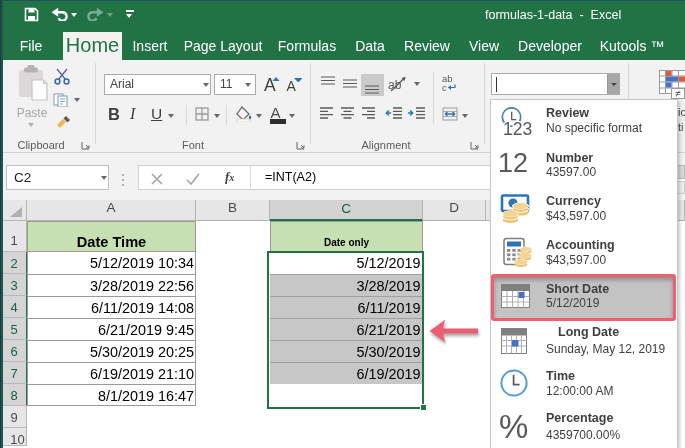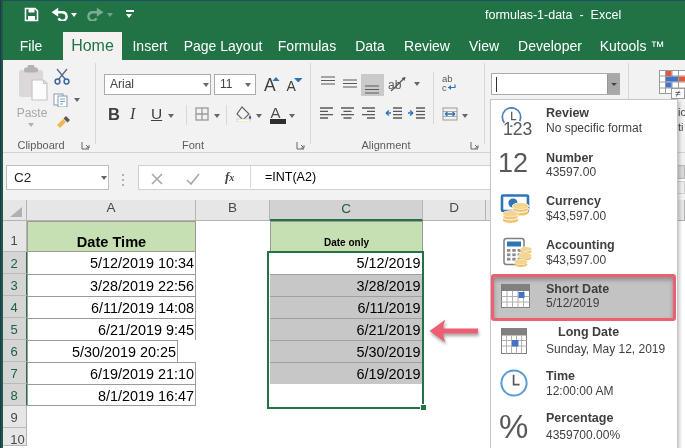--- a/index.html
+++ b/index.html
@@ -4,21 +4,21 @@
 <style>
 * { margin:0; padding:0; box-sizing:border-box; }
 html,body { width:685px; height:448px; overflow:hidden; }
 #root { position:relative; width:685px; height:448px; font-family:"Liberation Sans", sans-serif; background:#fff; overflow:hidden; }
 .abs { position:absolute; }
 
 
 #titlebar { left:0; top:0; width:685px; height:32px; background:#217346; }
 #tabrow { left:0; top:32px; width:685px; height:28px; background:#217346; }
 .tab { position:absolute; top:0; height:28px; color:#fff; font-size:14px; line-height:28px; text-align:center; }
-#hometab { position:absolute; left:63px; top:-0.5px; width:59px; height:29px; background:#f3f2f1; color:#217346; font-size:16px; line-height:27px; text-align:center; }
+#hometab { position:absolute; left:63px; top:-0.5px; width:59px; height:29px; background:#f3f2f1; color:#217346; font-size:20px; line-height:27px; text-align:center; }
 
 
 #ribbon { left:0; top:60px; width:685px; height:93px; background:#f2f2f2; border-bottom:1px solid #d2d2d2; }
 .gsep { position:absolute; top:3px; height:81px; width:1px; background:#d8d8d8; }
 .glabel { position:absolute; top:79px; font-size:11px; color:#5c5c5c; text-align:center; }
 .launcher { position:absolute; top:81px; width:10px; height:10px; }
 .combo { position:absolute; background:#fff; border:1px solid #ababab; font-size:12px; color:#444; }
 .caret { position:absolute; width:0; height:0; border-left:3.5px solid transparent; border-right:3.5px solid transparent; border-top:4px solid #666; }
 
 
@@ -268,21 +268,21 @@
     <div class="rowhdr sel" style="top:162px;height:22px;line-height:24px;">7</div>
     <div class="rowhdr sel" style="top:184px;height:22px;line-height:24px;">8</div>
     <div class="rowhdr" style="top:206px;height:22px;line-height:24px;">9</div>
     <div class="rowhdr" style="top:228px;height:18px;line-height:24px;padding-left:7px;">10</div>
 
     <div class="abs" style="left:27px;top:21px;width:169px;height:31px;background:#c6e0b4;border:1px solid #9a9a9a;font-weight:bold;font-size:14.6px;text-align:center;line-height:41px;overflow:hidden;">Date Time</div>
     <div class="cell" style="left:27px;top:52px;width:169px;height:22px;line-height:22px;border-left:1px solid #9a9a9a;border-right:1px solid #9a9a9a;">5/12/2019 10:34</div>
     <div class="cell" style="left:27px;top:74px;width:169px;height:22px;line-height:22px;border-left:1px solid #9a9a9a;border-right:1px solid #9a9a9a;border-top:1px solid #9a9a9a;">3/28/2019 22:56</div>
     <div class="cell" style="left:27px;top:96px;width:169px;height:22px;line-height:22px;border-left:1px solid #9a9a9a;border-right:1px solid #9a9a9a;border-top:1px solid #9a9a9a;">6/11/2019 14:08</div>
     <div class="cell" style="left:27px;top:118px;width:169px;height:22px;line-height:22px;border-left:1px solid #9a9a9a;border-right:1px solid #9a9a9a;border-top:1px solid #9a9a9a;">6/21/2019 9:45</div>
-    <div class="cell" style="left:27px;top:140px;width:151px;height:22px;line-height:22px;border-left:1px solid #9a9a9a;border-right:1px solid #9a9a9a;border-top:1px solid #9a9a9a;">5/30/2019 20:25</div>
+    <div class="cell" style="left:27px;top:140px;width:169px;height:22px;line-height:22px;border-left:1px solid #9a9a9a;border-right:1px solid #9a9a9a;border-top:1px solid #9a9a9a;">5/30/2019 20:25</div>
     <div class="cell" style="left:27px;top:162px;width:169px;height:22px;line-height:22px;border-left:1px solid #9a9a9a;border-right:1px solid #9a9a9a;border-top:1px solid #9a9a9a;">6/19/2019 21:10</div>
     <div class="cell" style="left:27px;top:184px;width:169px;height:22px;line-height:22px;border:1px solid #9a9a9a;">8/1/2019 16:47</div>
 
     <div class="abs" style="left:270px;top:21px;width:153px;height:31px;background:#c6e0b4;border:1px solid #9a9a9a;font-weight:bold;font-size:10px;text-align:center;line-height:41px;overflow:hidden;">Date only</div>
     <div class="cell" style="left:270px;top:52px;width:151.5px;height:22px;line-height:22px;">5/12/2019</div>
     <div class="cell csel" style="left:270px;top:74px;width:151.5px;height:22px;line-height:22px;border-top:1px solid #a0a0a0;">3/28/2019</div>
     <div class="cell csel" style="left:270px;top:96px;width:151.5px;height:22px;line-height:22px;border-top:1px solid #a0a0a0;">6/11/2019</div>
     <div class="cell csel" style="left:270px;top:118px;width:151.5px;height:22px;line-height:22px;border-top:1px solid #a0a0a0;">6/21/2019</div>
     <div class="cell csel" style="left:270px;top:140px;width:151.5px;height:22px;line-height:22px;border-top:1px solid #a0a0a0;">5/30/2019</div>
     <div class="cell csel" style="left:270px;top:162px;width:151.5px;height:22px;line-height:22px;border-top:1px solid #a0a0a0;">6/19/2019</div>

